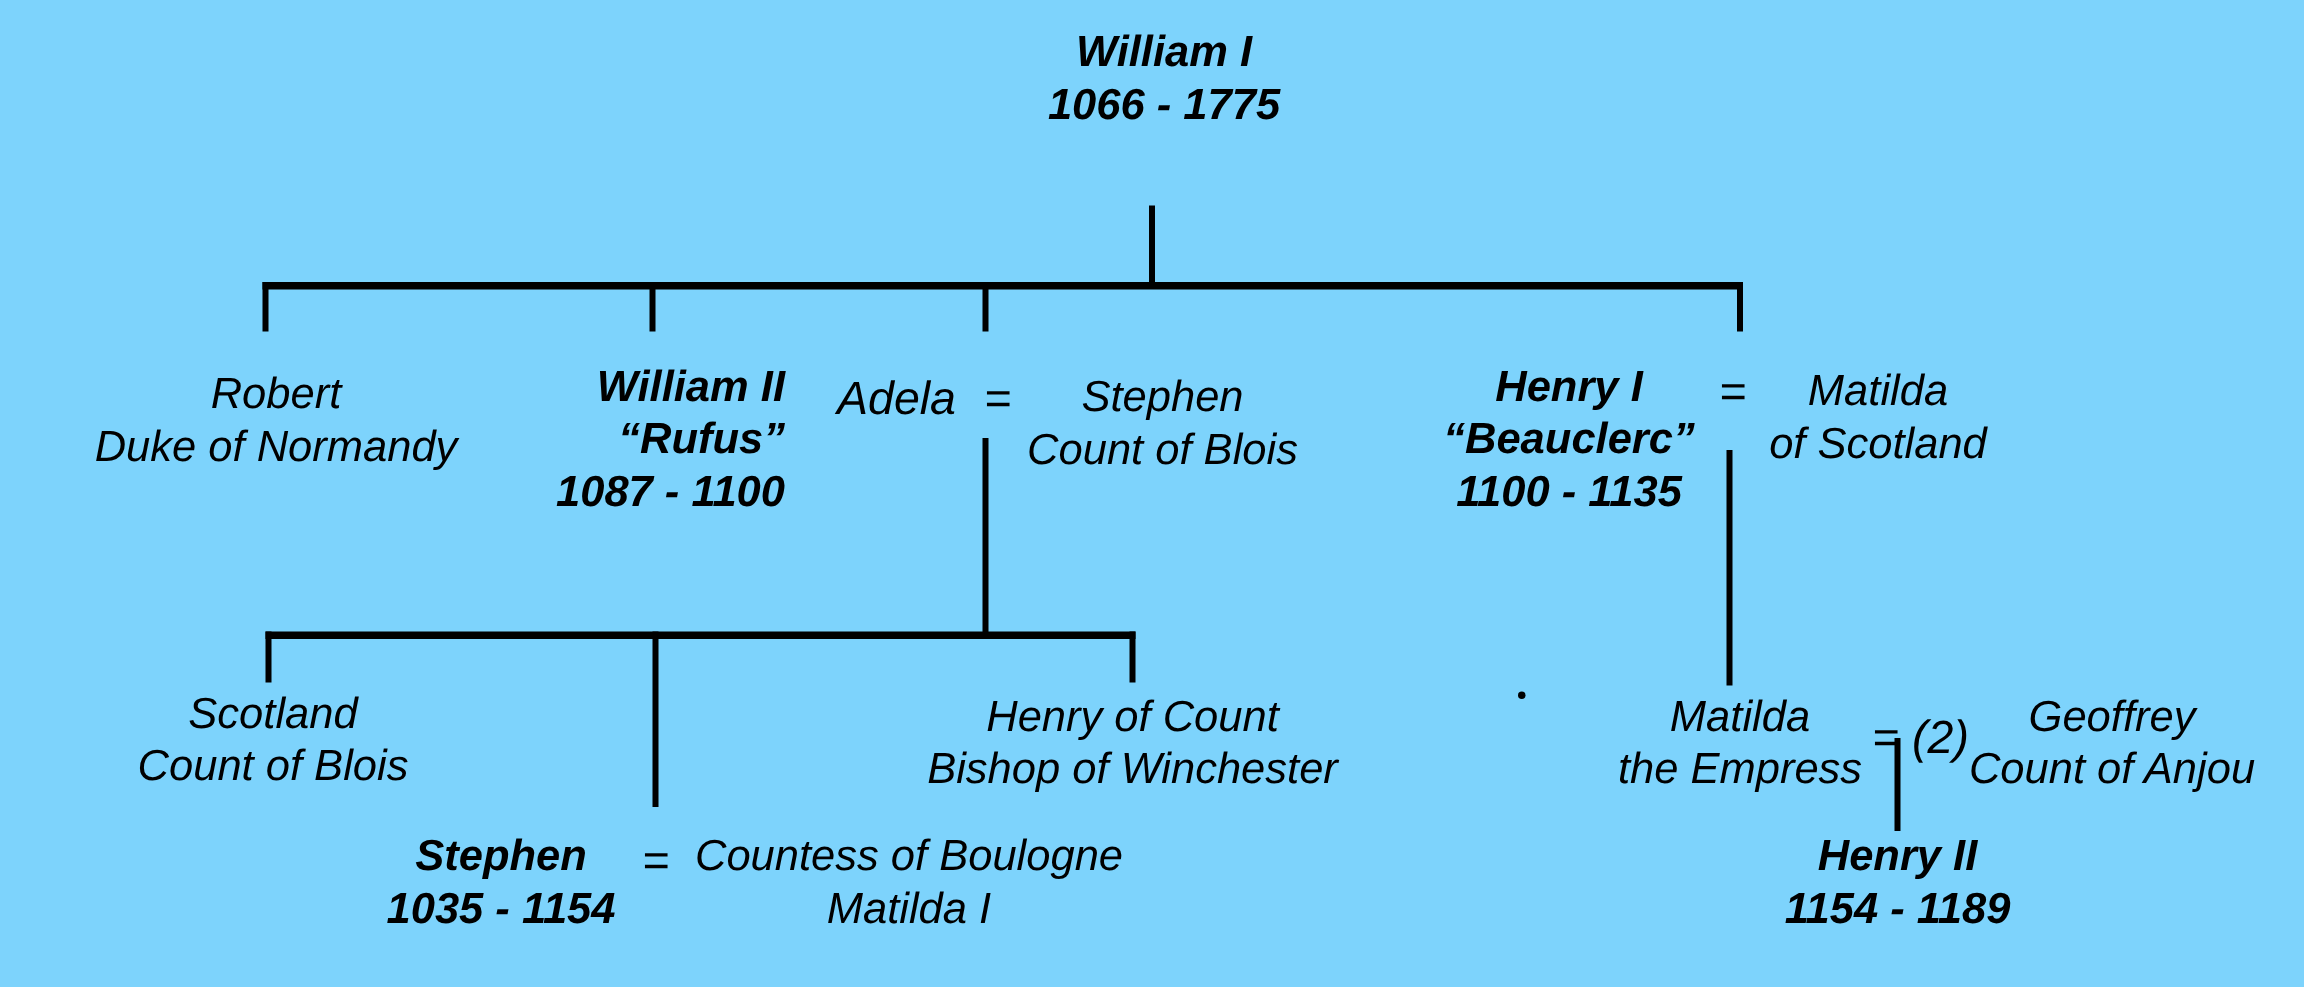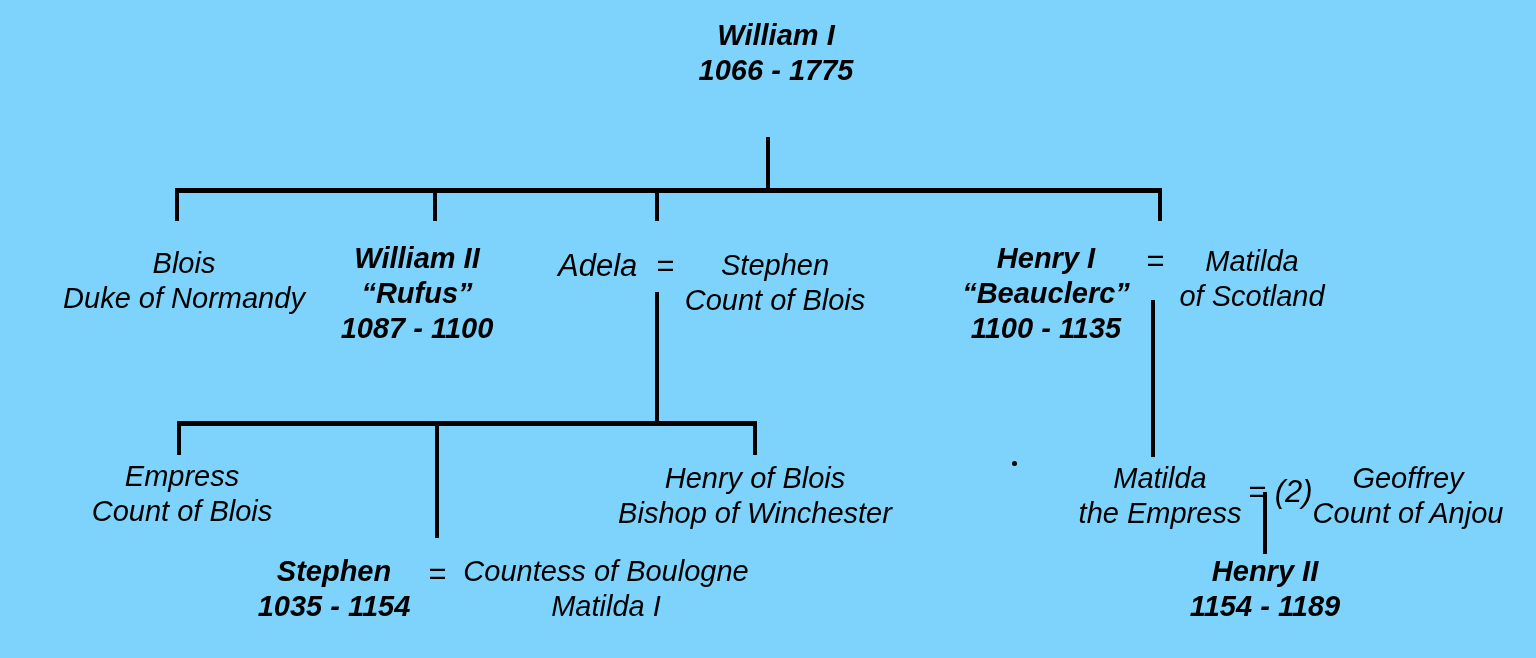--- a/index.html
+++ b/index.html
@@ -66,25 +66,25 @@
   <div class="line" style="left:1263px; top:492px; width:4px; height:62px;"></div>
 
   <div class="dot" style="left:1012px; top:461px;"></div>
 
   <div class="person bold" style="left:776px; top:18px;">
     <div>William I</div>
     <div>1066 - 1775</div>
   </div>
 
   <div class="person" style="left:184px; top:246px;">
-    <div>Blois</div>
+    <div>Robert</div>
     <div>Duke of Normandy</div>
   </div>
 
-  <div class="person bold" style="left:417px; top:241px;">
+  <div class="person bold" style="left:447px; top:241px;text-align:right;">
     <div>William II</div>
     <div>“Rufus”</div>
     <div>1087 - 1100</div>
   </div>
 
   <div class="eq" style="left:558px; top:248px;">
     <span>Adela</span>
     <span style="margin-left:10px;">=</span>
   </div>
 
@@ -100,26 +100,26 @@
   </div>
 
   <div class="eq" style="left:1146px; top:243px;">=</div>
 
   <div class="person" style="left:1252px; top:244px;">
     <div>Matilda</div>
     <div>of Scotland</div>
   </div>
 
   <div class="person" style="left:182px; top:459px;">
-    <div>Empress</div>
+    <div>Scotland</div>
     <div>Count of Blois</div>
   </div>
 
   <div class="person" style="left:755px; top:461px;">
-    <div>Henry of Blois</div>
+    <div>Henry of Count</div>
     <div>Bishop of Winchester</div>
   </div>
 
   <div class="person" style="left:1160px; top:461px;">
     <div>Matilda</div>
     <div>the Empress</div>
   </div>
 
   <div class="eq" style="left:1248px; top:474px;">= (2)</div>
 

